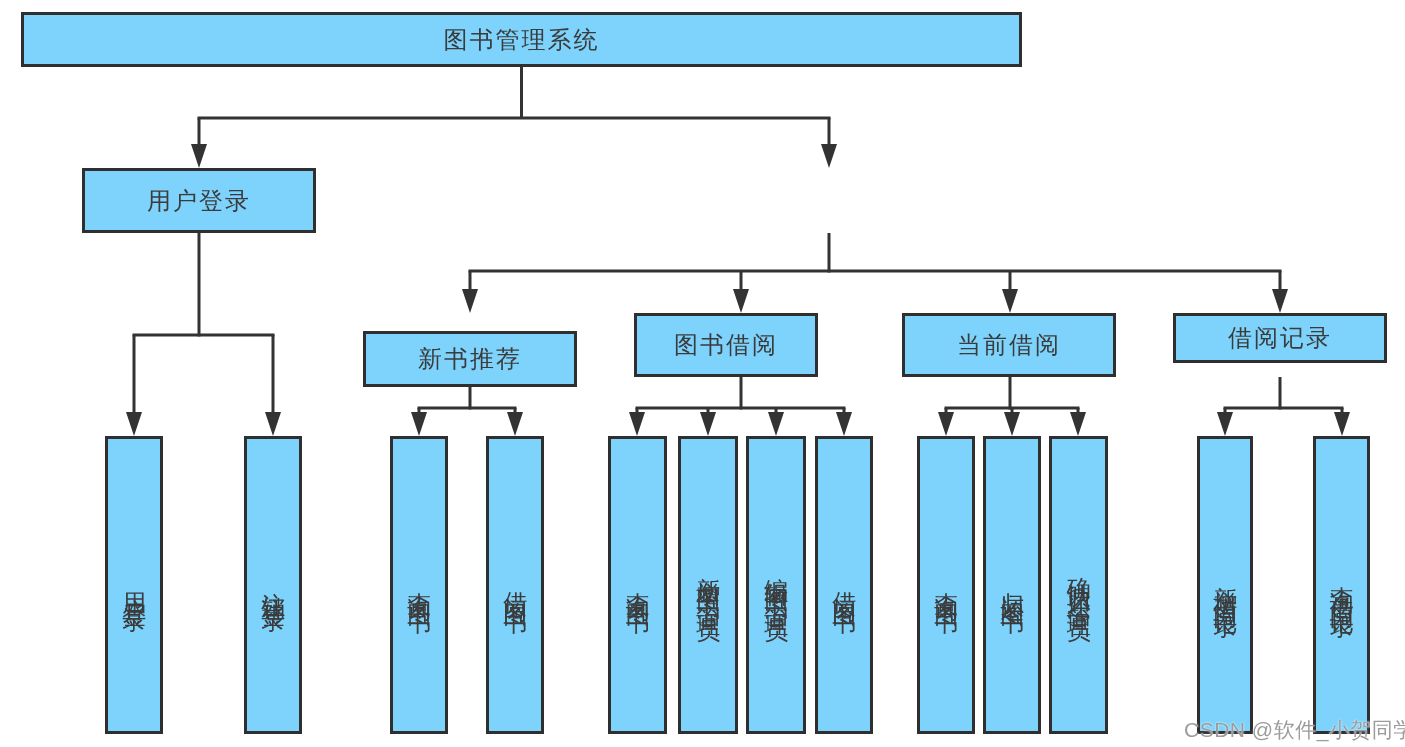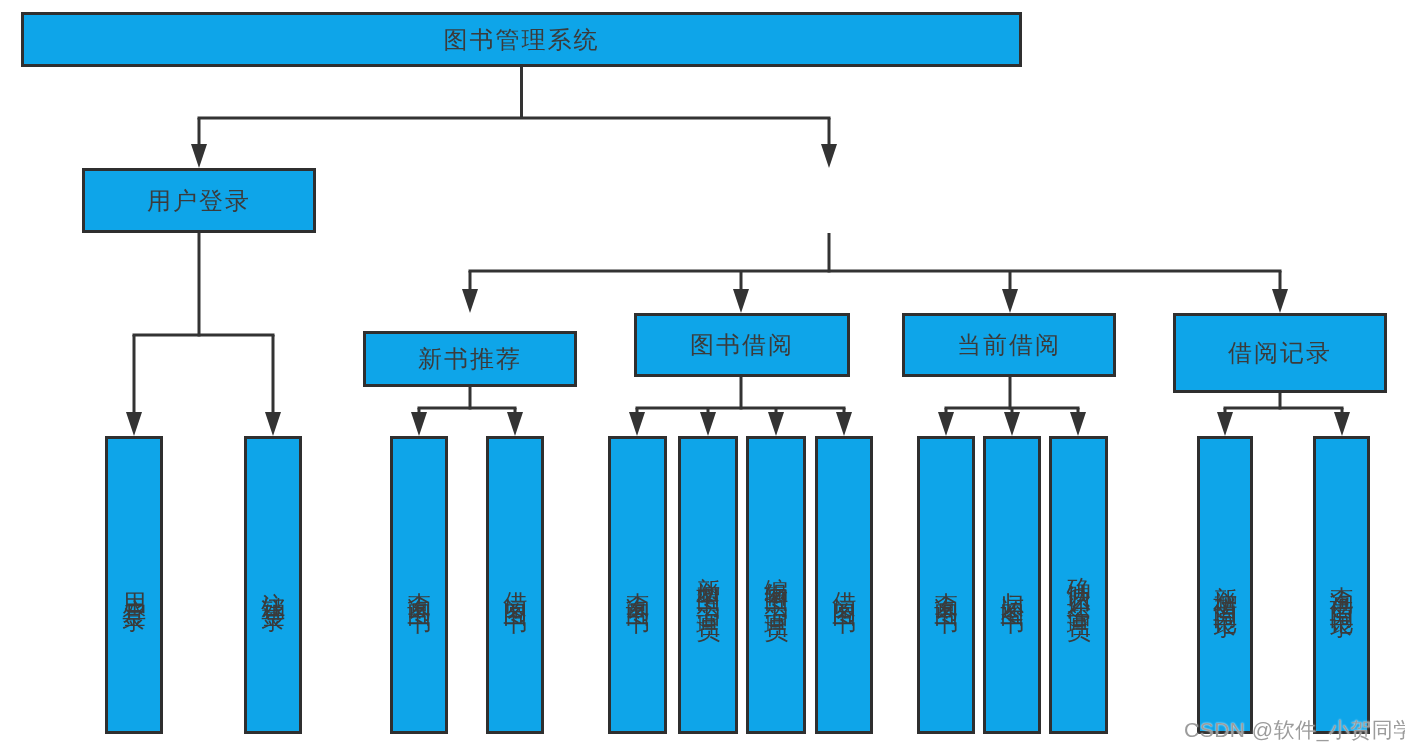--- a/index.html
+++ b/index.html
@@ -13,21 +13,21 @@
   }
   #connectors {
     position: absolute;
     left: 0; top: 0;
     width: 1405px; height: 747px;
   }
   .node {
     position: absolute;
     box-sizing: border-box;
     border: 3px solid #2f2f2f;
-    background: #0ea5e9;
+    background: #7dd3fc;
     color: #3b3b3b;
     display: flex;
     align-items: center;
     justify-content: center;
     font-size: 24px;
   }
   .node.h {
     letter-spacing: 2px;
     white-space: nowrap;
   }
@@ -122,23 +122,23 @@
       <polygon points="1217,412 1233,412 1225,436"></polygon>
       <polygon points="1334,412 1350,412 1342,436"></polygon>
     </g>
   </svg>
 
   <div class="node h" style="left:21px;top:12px;width:1001px;height:55px">图书管理系统</div>
 
   <div class="node h" style="left:82px;top:168px;width:234px;height:65px">用户登录</div>
 
   <div class="node h" style="left:363px;top:331px;width:214px;height:56px">新书推荐</div>
-  <div class="node h" style="left:634px;top:313px;width:216px;height:64px">图书借阅</div>
+  <div class="node h" style="left:634px;top:313px;width:184px;height:64px">图书借阅</div>
   <div class="node h" style="left:902px;top:313px;width:214px;height:64px">当前借阅</div>
-  <div class="node h" style="left:1173px;top:313px;width:214px;height:80px">借阅记录</div>
+  <div class="node h" style="left:1173px;top:313px;width:214px;height:50px">借阅记录</div>
 
   <div class="node v" style="left:105px;top:436px;width:58px;height:298px">用户登录</div>
   <div class="node v" style="left:244px;top:436px;width:58px;height:298px">注销登录</div>
 
   <div class="node v" style="left:390px;top:436px;width:58px;height:298px">查询图书</div>
   <div class="node v" style="left:486px;top:436px;width:58px;height:298px">借阅图书</div>
 
   <div class="node v" style="left:608px;top:436px;width:59px;height:298px">查询图书</div>
   <div class="node v" style="left:678px;top:436px;width:60px;height:298px">新增图书（管理员）</div>
   <div class="node v" style="left:746px;top:436px;width:60px;height:298px">编辑图书（管理员）</div>

